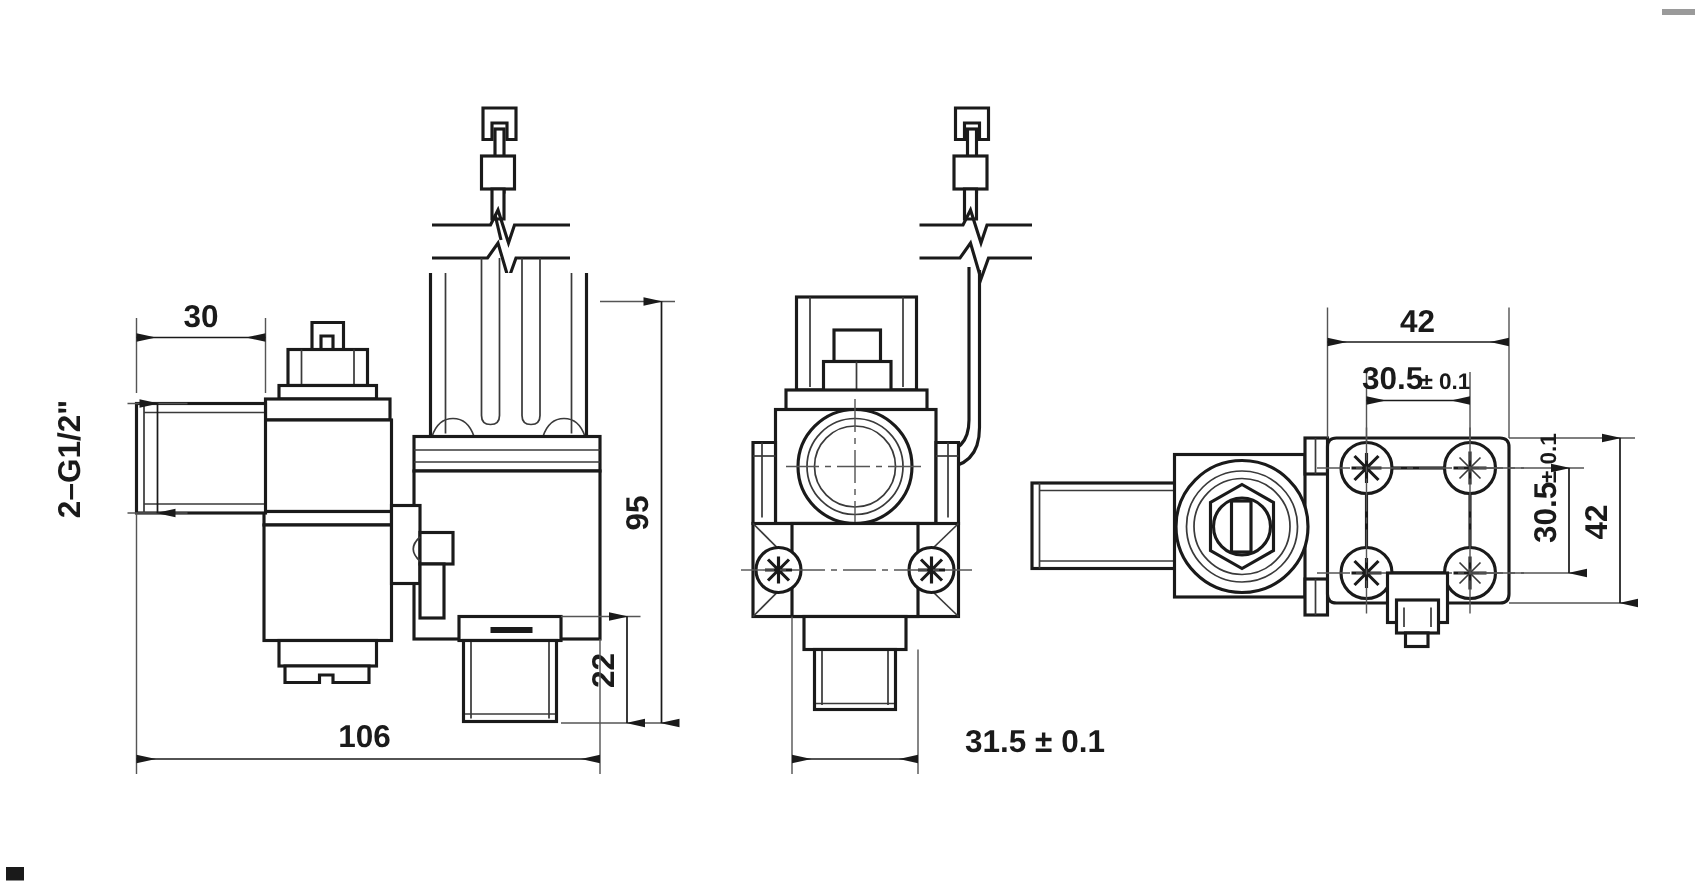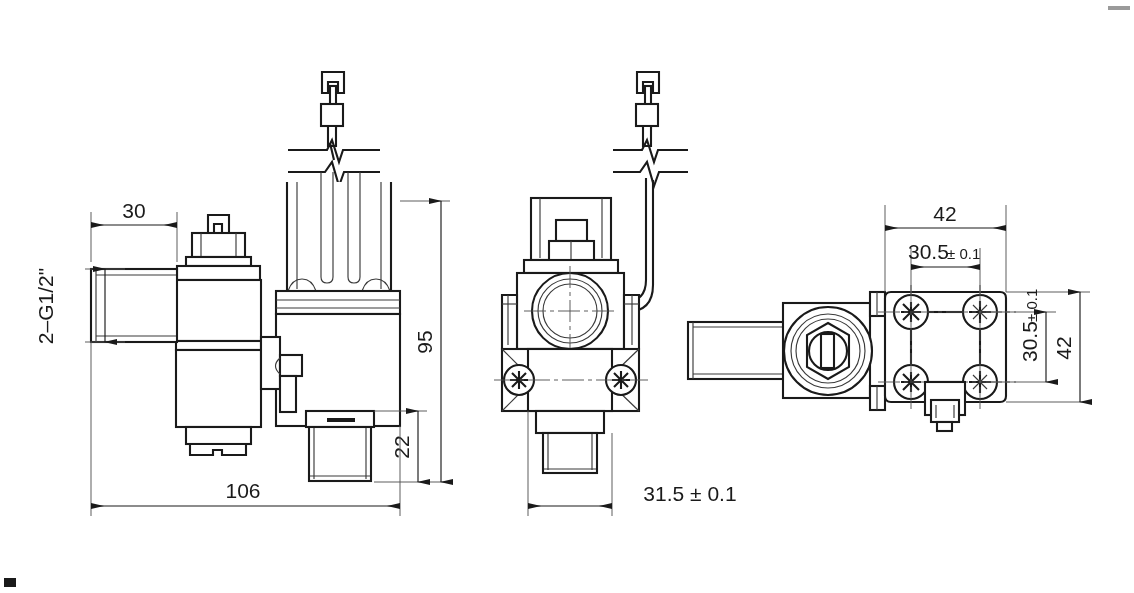--- a/index.html
+++ b/index.html
@@ -10,20 +10,21 @@
   }
   body {
     font-family: "Liberation Sans", sans-serif;
   }
   #sheet {
     position: relative;
     width: 1134px;
     height: 593px;
     background: #ffffff;
     overflow: hidden;
+    font-weight: bold;
   }
   #sheet svg {
     position: absolute;
     top: 0;
     left: 0;
     width: 1134px;
     height: 593px;
   }
   text {
     font-family: "Liberation Sans", sans-serif;

